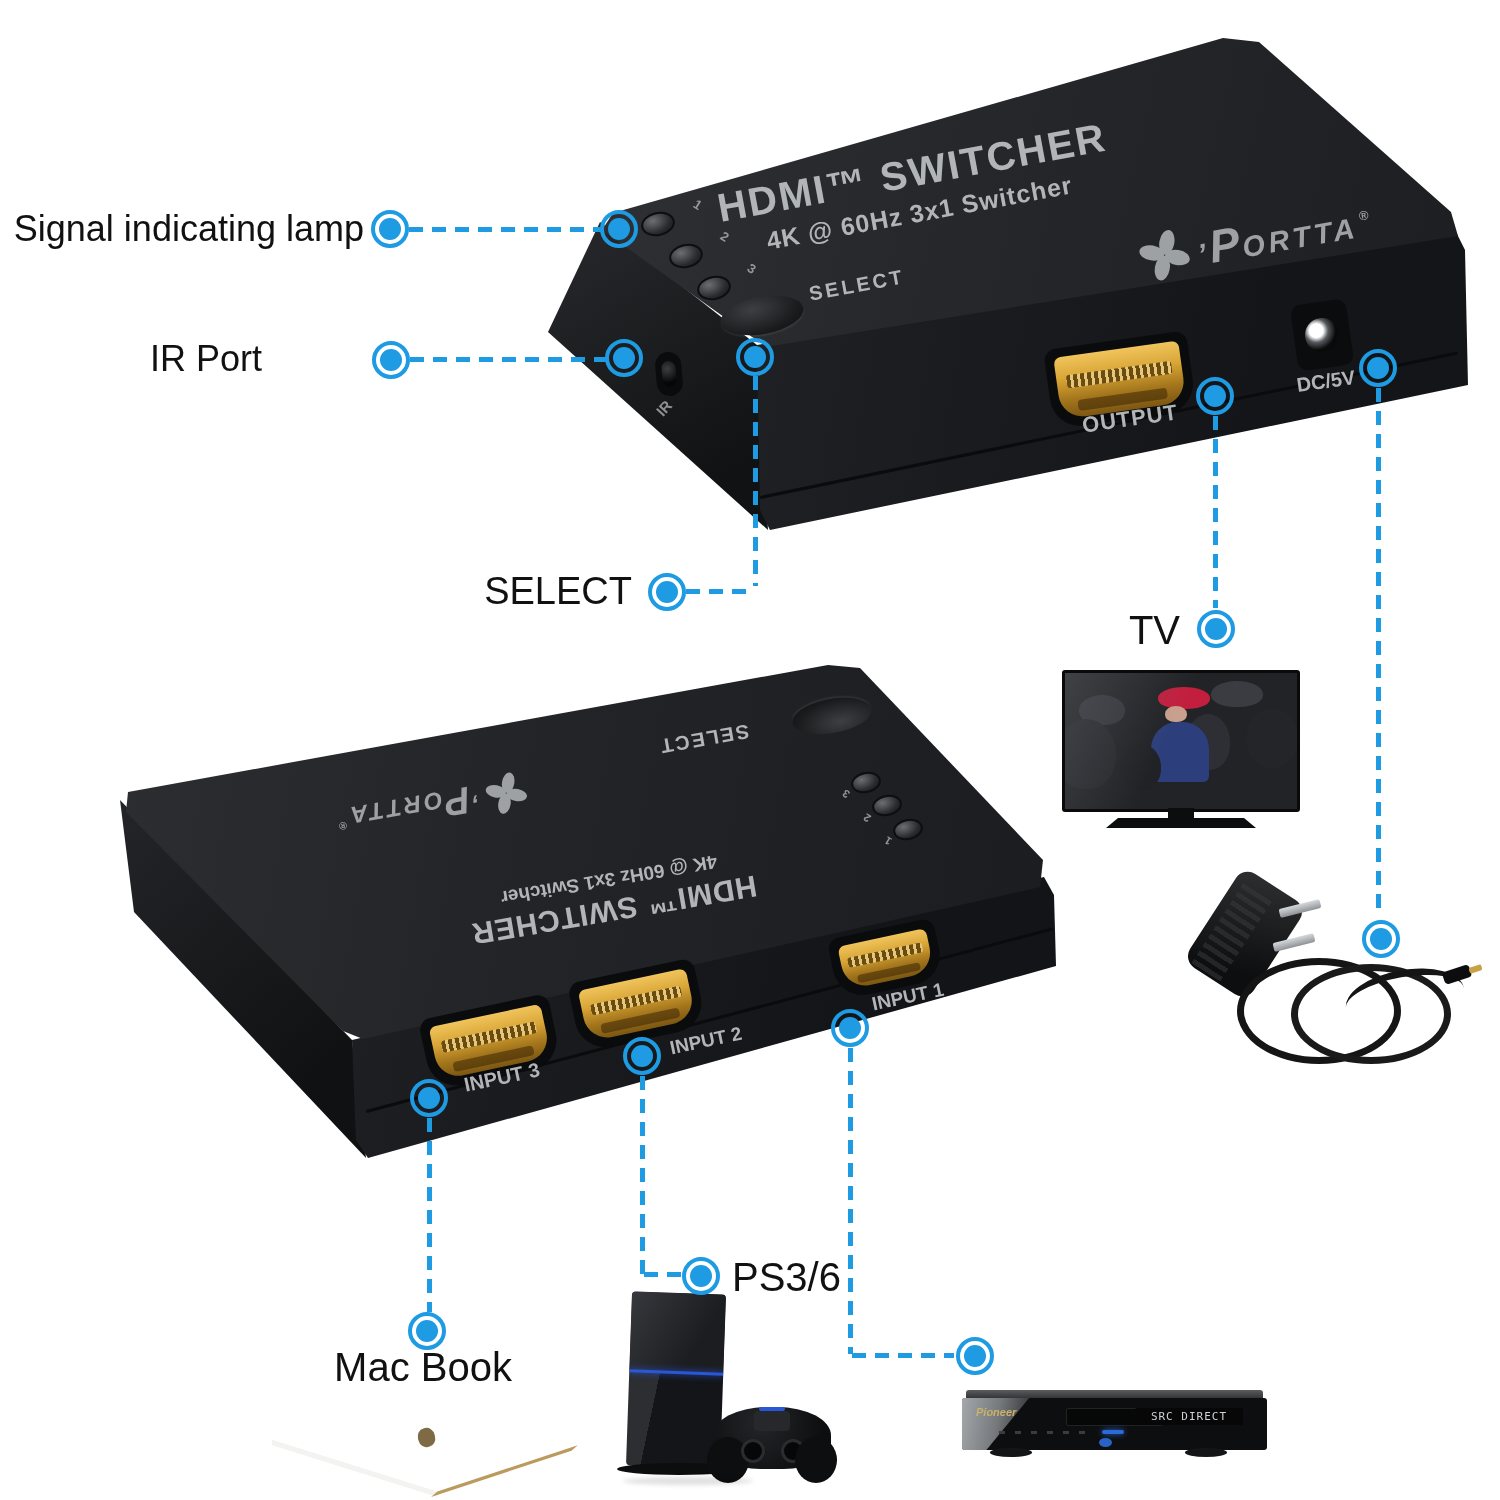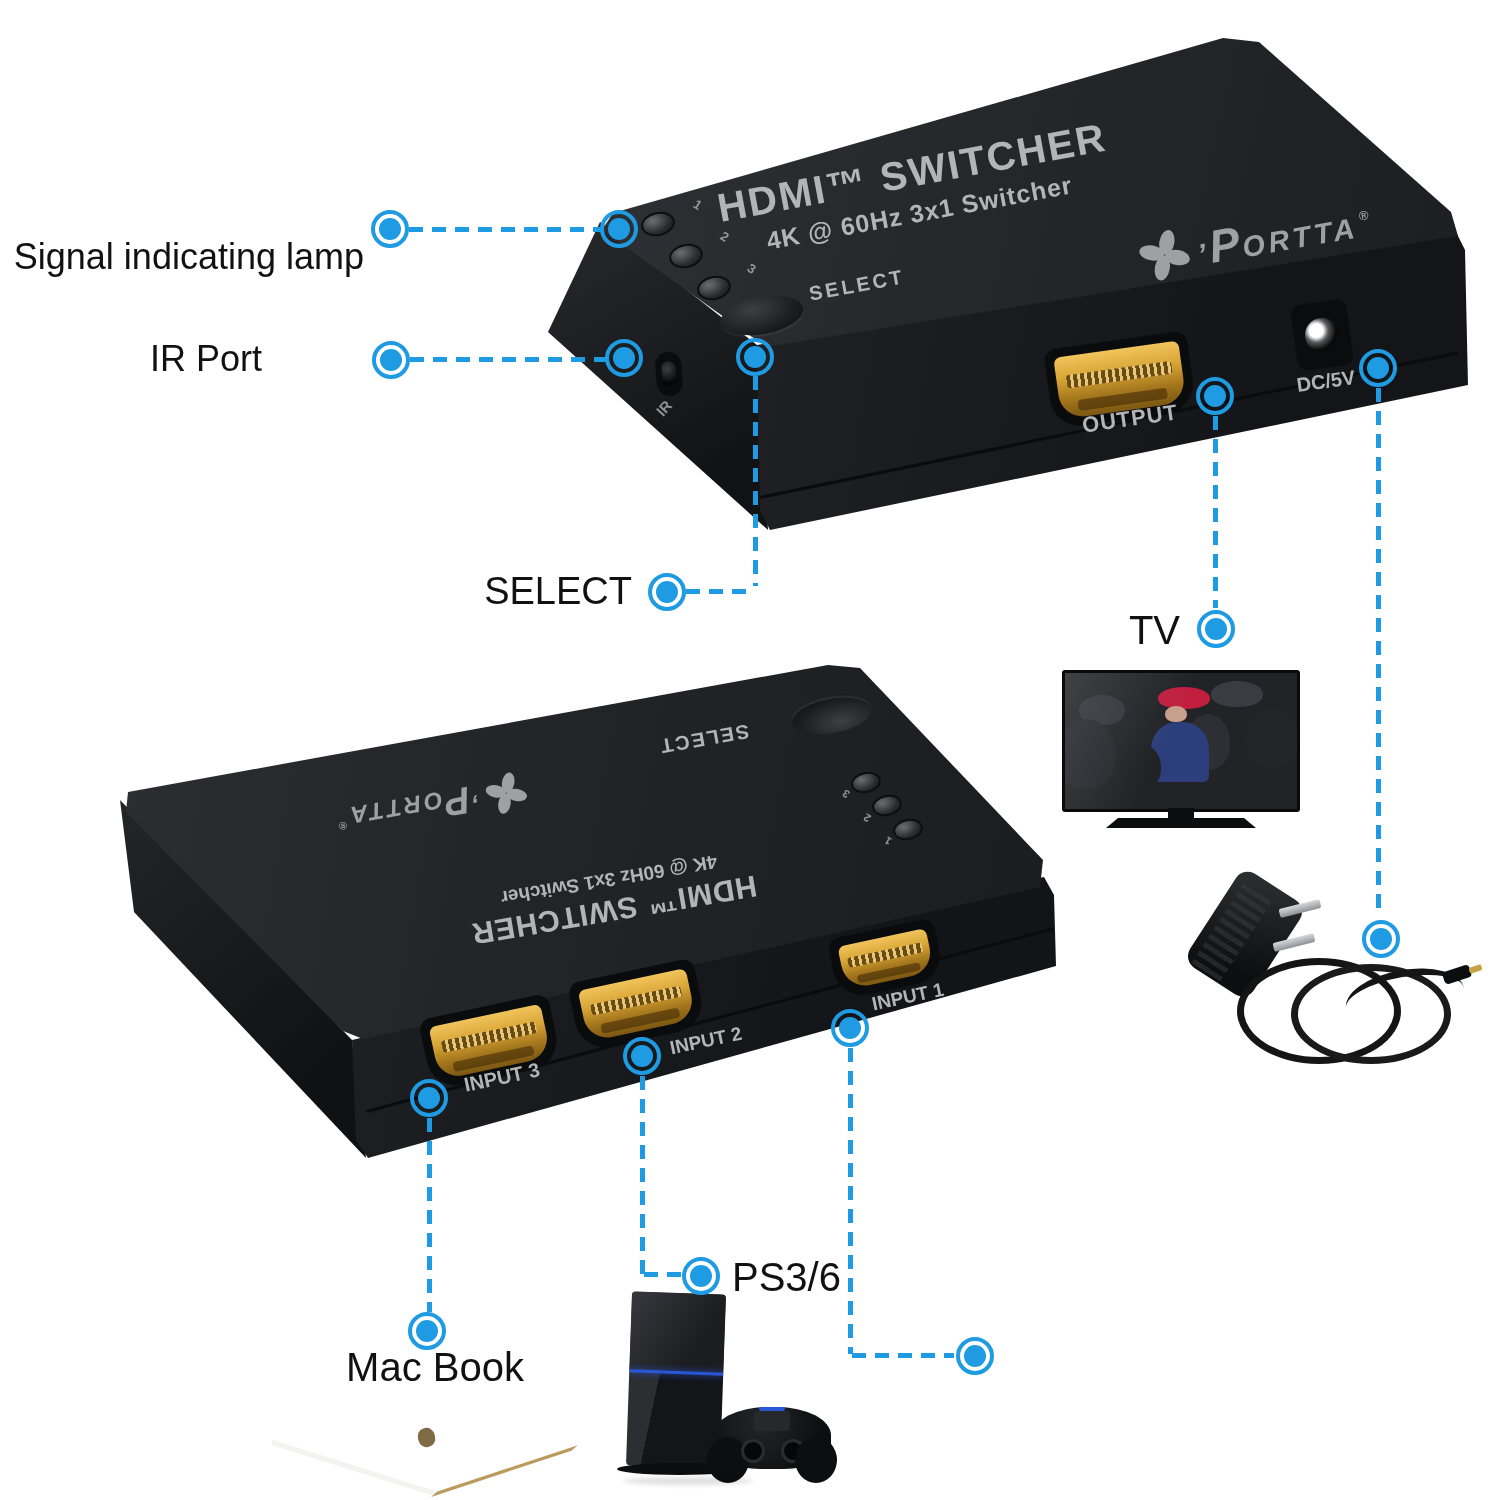--- a/index.html
+++ b/index.html
@@ -195,21 +195,21 @@
       <div class="gold"></div>
     </div>
     <div class="hdmi" style="left:832px;top:928px;width:108px;height:62px;transform:rotate(-12deg);">
       <div class="gold"></div>
     </div>
     <div class="dtx" style="left:438px;top:1066px;width:128px;font-size:20px;text-align:center;transform:rotate(-12deg);">INPUT 3</div>
     <div class="dtx" style="left:656px;top:1030px;width:100px;font-size:19px;text-align:center;transform:rotate(-12deg);">INPUT 2</div>
     <div class="dtx" style="left:858px;top:986px;width:100px;font-size:19px;text-align:center;transform:rotate(-12deg);">INPUT 1</div>
   </div>
 
-  <div class="lbl" style="left:4px;top:208px;width:360px;text-align:right;font-size:36px;margin-top:28px;">Signal indicating lamp</div>
+  <div class="lbl" style="left:4px;top:208px;width:360px;text-align:right;font-size:36px;">Signal indicating lamp</div>
   <div class="dot" style="left:390px;top:229px;"></div>
   <div class="dh" style="left:409px;top:227px;width:192px;"></div>
   <div class="dot" style="left:619px;top:229px;"></div>
 
   <div class="lbl" style="left:150px;top:338px;width:200px;text-align:left;font-size:36px;">IR Port</div>
   <div class="dot" style="left:391px;top:360px;"></div>
   <div class="dh" style="left:410px;top:357px;width:196px;"></div>
   <div class="dot" style="left:624px;top:358px;"></div>
 
   <div class="dot" style="left:755px;top:357px;"></div>
@@ -223,21 +223,21 @@
   <div class="dot" style="left:1216px;top:629px;"></div>
   <div class="lbl" style="left:1060px;top:607px;width:120px;text-align:right;font-size:40px;">TV</div>
 
   <div class="dot" style="left:1378px;top:368px;"></div>
   <div class="dv" style="left:1376px;top:388px;height:528px;"></div>
   <div class="dot" style="left:1381px;top:939px;"></div>
 
   <div class="dot" style="left:429px;top:1098px;"></div>
   <div class="dv" style="left:427px;top:1118px;height:194px;"></div>
   <div class="dot" style="left:427px;top:1331px;"></div>
-  <div class="lbl" style="left:280px;top:1344px;width:310px;text-align:center;font-size:40px;">Mac Book</div>
+  <div class="lbl" style="left:268px;top:1344px;width:310px;text-align:center;font-size:40px;">Mac Book</div>
 
   <div class="dot" style="left:642px;top:1056px;"></div>
   <div class="dv" style="left:640px;top:1076px;height:198px;"></div>
   <div class="dh" style="left:644px;top:1272px;width:40px;"></div>
   <div class="dot" style="left:701px;top:1276px;"></div>
   <div class="lbl" style="left:732px;top:1254px;font-size:40px;">PS3/6</div>
 
   <div class="dot" style="left:850px;top:1028px;"></div>
   <div class="dv" style="left:848px;top:1048px;height:306px;"></div>
   <div class="dh" style="left:852px;top:1353px;width:102px;"></div>
@@ -297,14 +297,34 @@
     <div class="abs" style="left:2px;top:178px;width:124px;height:12px;background:#0c0d0e;border-radius:50%;"></div>
     <div class="pad-body" style="left:98px;top:122px;">
       <div class="pad-tp"></div>
       <div class="stick" style="left:28px;top:32px;"></div>
       <div class="stick" style="left:68px;top:32px;"></div>
       <div class="abs" style="left:50%;top:0;width:26px;height:4px;background:#2a57d6;transform:translateX(-50%);border-radius:2px;"></div>
     </div>
     <div class="footer-shadow" style="left:8px;top:192px;width:130px;height:8px;"></div>
   </div>
 
+  <div class="abs" style="left:962px;top:1390px;width:305px;height:75px;">
+    <div class="abs" style="left:4px;top:0;width:297px;height:10px;background:linear-gradient(#595b5e,#2b2c2e);border-radius:3px 3px 0 0;"></div>
+    <div class="abs" style="left:0;top:8px;width:305px;height:52px;background:#0d0e0f;border-radius:3px;overflow:hidden;">
+      <div class="abs" style="left:0;top:0;width:40%;height:100%;
+                  background:linear-gradient(100deg,#caced2 0%,#8f9397 30%,#3c3e41 55%,transparent 70%);opacity:.8;
+                  clip-path:polygon(0 0,55% 0,20% 100%,0 100%);"></div>
+      <div class="abs" style="left:14px;top:8px;font-size:11px;font-style:italic;font-weight:bold;color:#c9b26a;">Pioneer</div>
+      <div class="abs" style="left:34%;top:10px;width:95px;height:16px;background:#060707;border:1px solid #222;border-radius:2px;"></div>
+      <div class="abs" style="right:24px;top:10px;width:108px;height:17px;background:#070708;border-radius:2px;
+                  display:flex;align-items:center;justify-content:center;">
+        <span style="font-family:'DejaVu Sans Mono',monospace;font-size:11px;color:#cfd3d6;letter-spacing:1px;">SRC DIRECT</span>
+      </div>
+      <div class="abs" style="left:46%;top:32px;width:22px;height:4px;background:#2b6bd8;box-shadow:0 0 6px #2b6bd8;border-radius:2px;"></div>
+      <div class="abs" style="left:12%;top:33px;width:90px;height:3px;
+                  background:repeating-linear-gradient(90deg,#3a3c3f 0 6px,transparent 6px 16px);"></div>
+      <div class="abs" style="left:45%;top:40px;width:13px;height:9px;background:#2b6bd8;border-radius:50%;opacity:.9;"></div>
+    </div>
+    <div class="abs" style="left:28px;top:58px;width:42px;height:9px;background:#141516;border-radius:50%;"></div>
+    <div class="abs" style="right:40px;top:58px;width:42px;height:9px;background:#141516;border-radius:50%;"></div>
+  </div>
 
 </div>
 
 </body></html>

